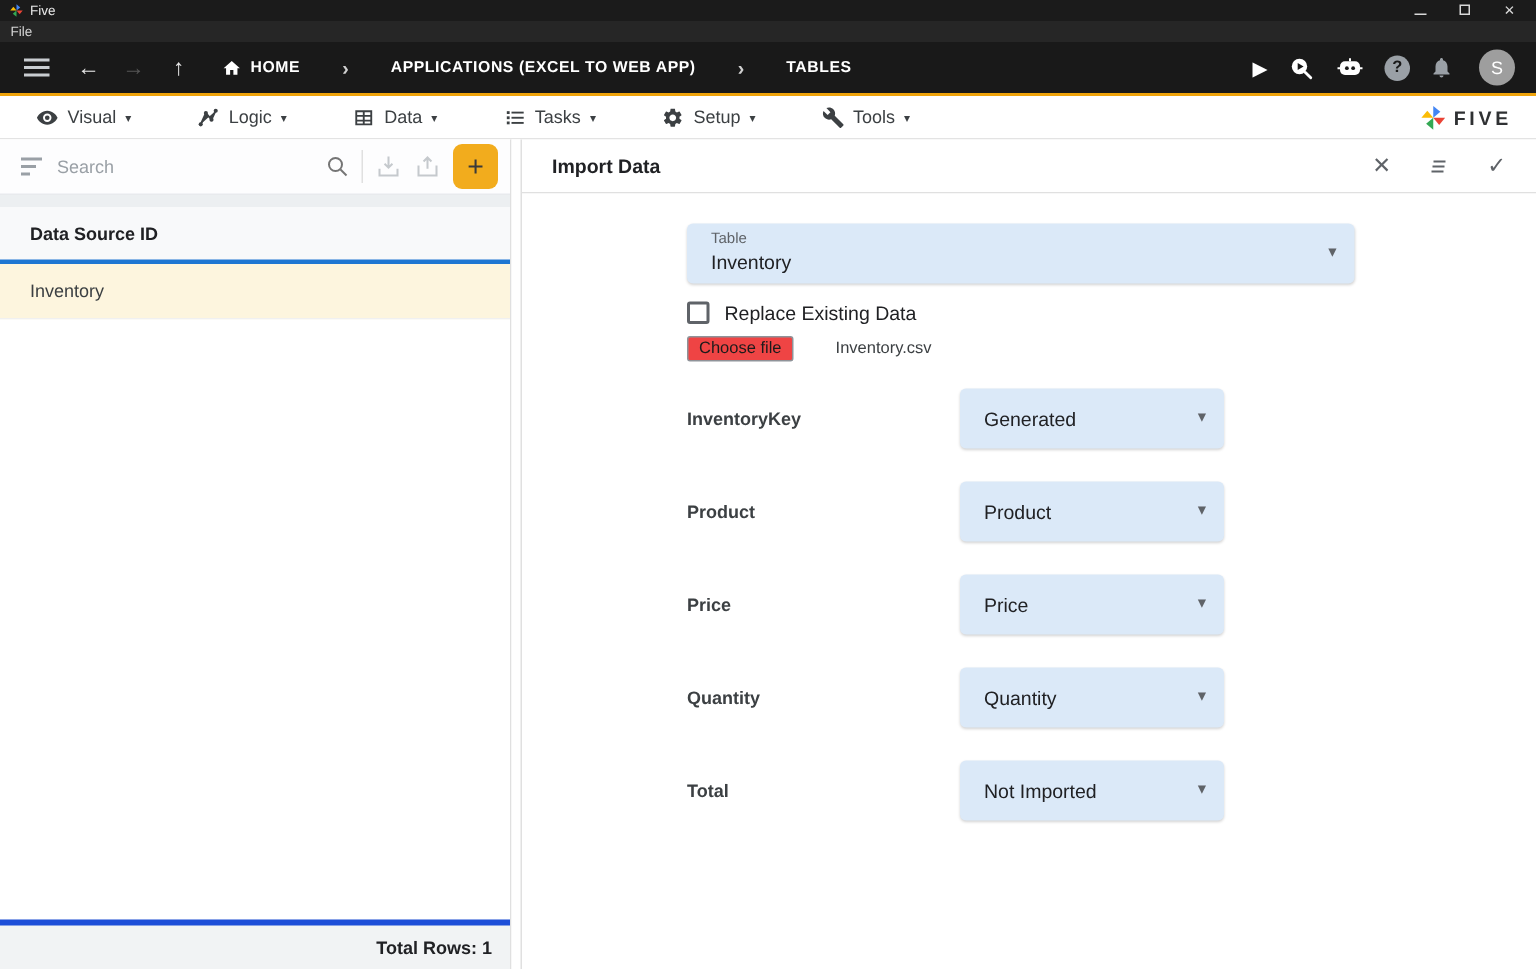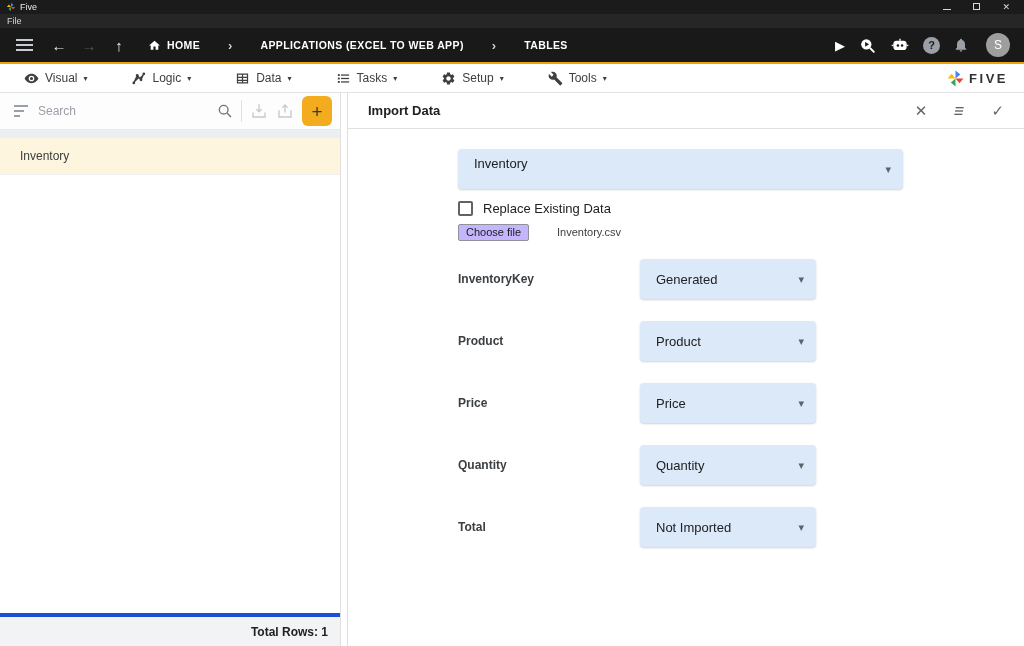--- a/index.html
+++ b/index.html
@@ -83,21 +83,21 @@
   .select-lg { width:445px; height:40px; padding:5px 30px 0 16px; margin-bottom:10px; }
   .select-lg .select-label { display:block; font-size:10px; color:#5f6368; margin-bottom:1px; }
   .select-lg .select-value { font-size:13px; color:#202124; }
   .caret { position:absolute; right:12px; top:50%; transform:translateY(-50%); font-size:11px; color:#5f6368; line-height:1; }
 
   .check-row { display:flex; align-items:center; gap:10px; height:18px; margin-bottom:6px; }
   .checkbox { width:15px; height:15px; border:2px solid #5f6368; border-radius:2px; background:#fff; cursor:pointer; flex:0 0 15px; }
   .check-label { font-size:13px; color:#202124; }
 
   .file-row { display:flex; align-items:center; gap:7px; height:18px; margin-bottom:8px; }
-  .file-btn { font-size:11px; color:#1b1b1b; background:#c4b5fd; border:1px solid #8f9399; border-radius:2px; padding:1px 7px; height:17px; cursor:pointer; font-family:"Liberation Sans",sans-serif; }
+  .file-btn { font-size:11px; color:#1b1b1b; background:#ef4444; border:1px solid #8f9399; border-radius:2px; padding:1px 7px; height:17px; cursor:pointer; font-family:"Liberation Sans",sans-serif; }
   .file-name { font-size:11px; color:#3c4043;margin-left:21px; }
 
   .map-area { padding-top:10px; }
   .map-row { display:flex; align-items:center; height:40px; margin-bottom:22px; }
   .map-label { flex:0 0 182px; font-size:12px; font-weight:bold; color:#3c4043; }
   .select-sm { width:176px; height:40px; display:flex; align-items:center; padding:0 30px 0 16px; }
   .select-sm .select-value { font-size:13px; color:#202124; }
 </style>
 </head>
 <body>
@@ -247,20 +247,21 @@
         <span class="vdiv"></span>
         <svg class="gray-ico" viewBox="0 0 24 24">
             <path d="M12 3v10M8.5 9.5 12 13l3.5-3.5M4 14v6h16v-6"></path>
           </svg>
         <svg class="gray-ico" viewBox="0 0 24 24">
             <path d="M12 14V4M8.5 7.5 12 4l3.5 3.5M4 11v9h16v-9"></path>
           </svg>
         <button class="add-btn">+</button>
       </div>
       <div class="panel-gap"></div>
+      <div class="list-header">Data Source ID</div>
       <div class="list-row selected">Inventory</div>
       <div class="left-spacer"></div>
       <div class="left-footer">Total Rows: 1</div>
     </div>
 
     <div class="panel-strip"></div>
 
     <div class="main-panel">
       <div class="main-header">
         <span class="main-title">Import Data</span>
@@ -273,20 +274,21 @@
                 <line x1="5" y1="17" x2="17" y2="17"></line>
               </svg>
           </span>
           <span class="hdr-ico">✓</span>
         </span>
       </div>
 
       <div class="main-body">
 
         <div class="select select-lg">
+          <span class="select-label">Table</span>
           <span class="select-value">Inventory</span>
           <span class="caret">▾</span>
         </div>
 
         <div class="check-row">
           <span class="checkbox"></span>
           <span class="check-label">Replace Existing Data</span>
         </div>
 
         <div class="file-row">

